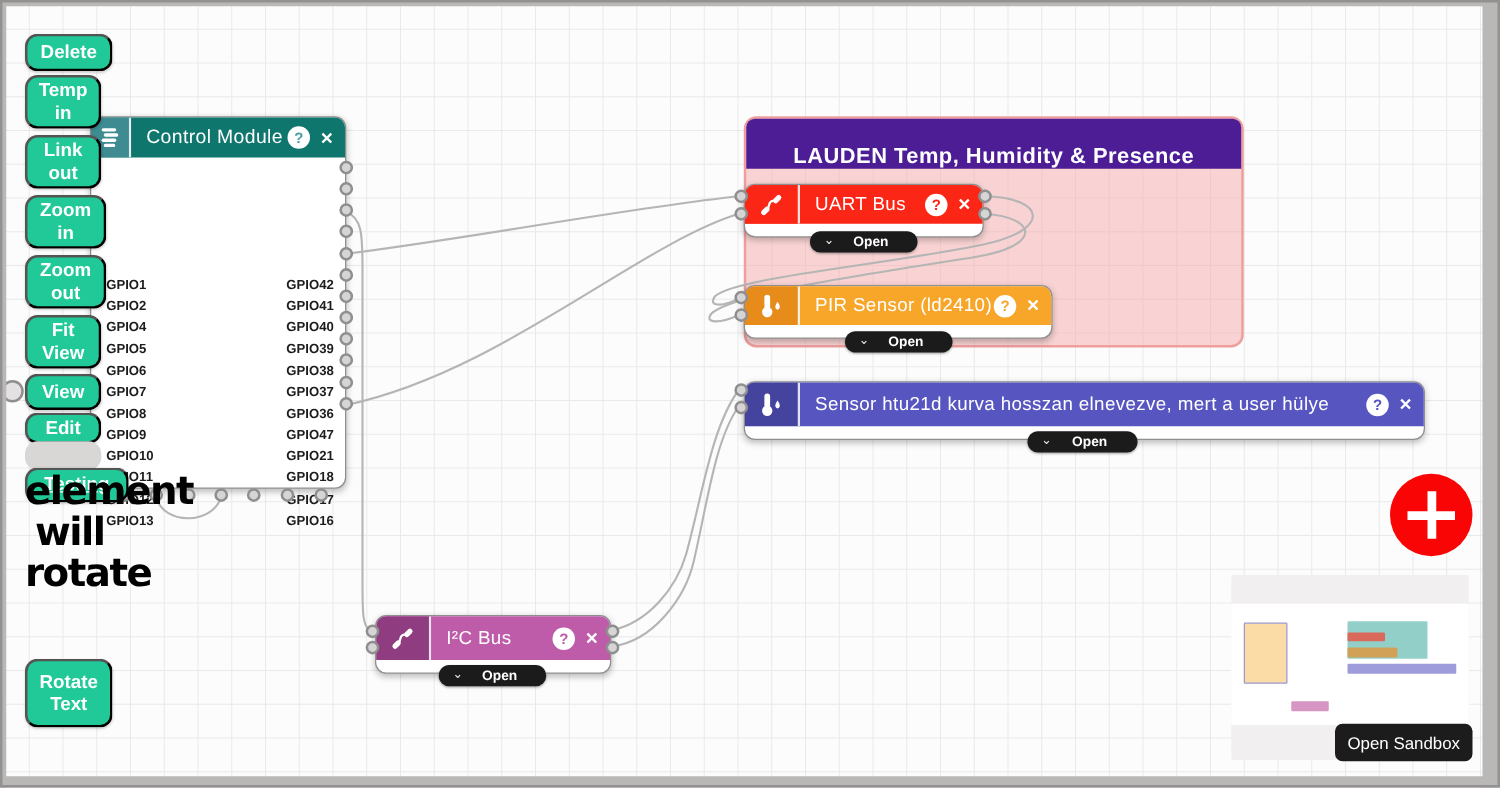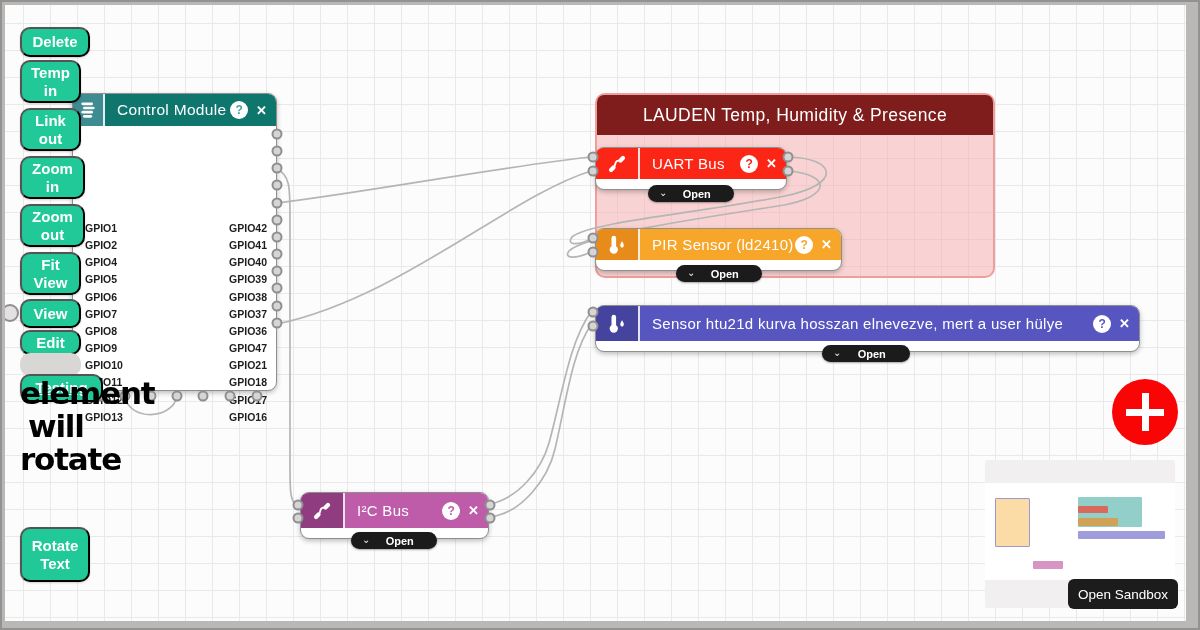--- a/index.html
+++ b/index.html
@@ -57,23 +57,23 @@
   
   .cm-row{position:absolute;font:600 10.5px/15px "Liberation Sans",sans-serif;color:#1d1d1d;}
   .cm-row.r{text-align:right;}
   .bpin{position:absolute;font:600 10.5px/13px "Liberation Sans",sans-serif;color:#1d1d1d;
     transform-origin:0 0;transform:rotate(-90deg);white-space:nowrap;}
 
   
   .group{position:absolute;left:595px;top:93px;width:400px;height:185px;z-index:1;
     border:2px solid #ef9e9e;border-radius:10px;background:rgba(246,176,176,.55);
     box-sizing:border-box;}
-  .group-header{height:40px;background:#7f1d1d;border-radius:7px 7px 0 0;color:#fff;
-    display:flex;align-items:center;justify-content:center;font-size:17.5px;
-    font-weight:400;letter-spacing:.4px;}
+  .group-header{height:40px;background:#4c1d95;border-radius:7px 7px 0 0;color:#fff;
+    display:flex;align-items:flex-end;justify-content:center;font-size:17.5px;
+    font-weight:700;letter-spacing:.4px;}
 
   svg.wires{position:absolute;inset:0;z-index:2;pointer-events:none;}
 
   
   .fab{position:absolute;left:1112px;top:379px;width:66px;height:66px;border-radius:50%;
     background:#fa0505;z-index:8;cursor:pointer;}
   .fab:before,.fab:after{content:"";position:absolute;background:#fff;}
   .fab:before{left:14px;top:29.5px;width:38px;height:7px;}
   .fab:after{left:29.5px;top:14px;width:7px;height:38px;}
 

